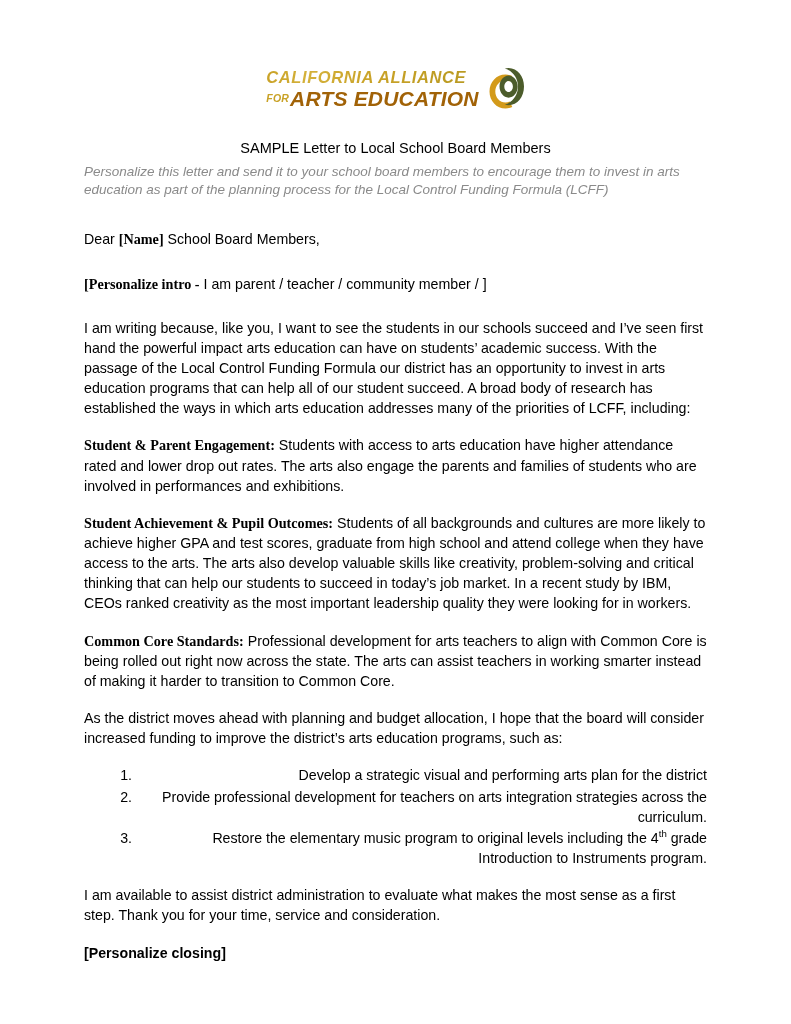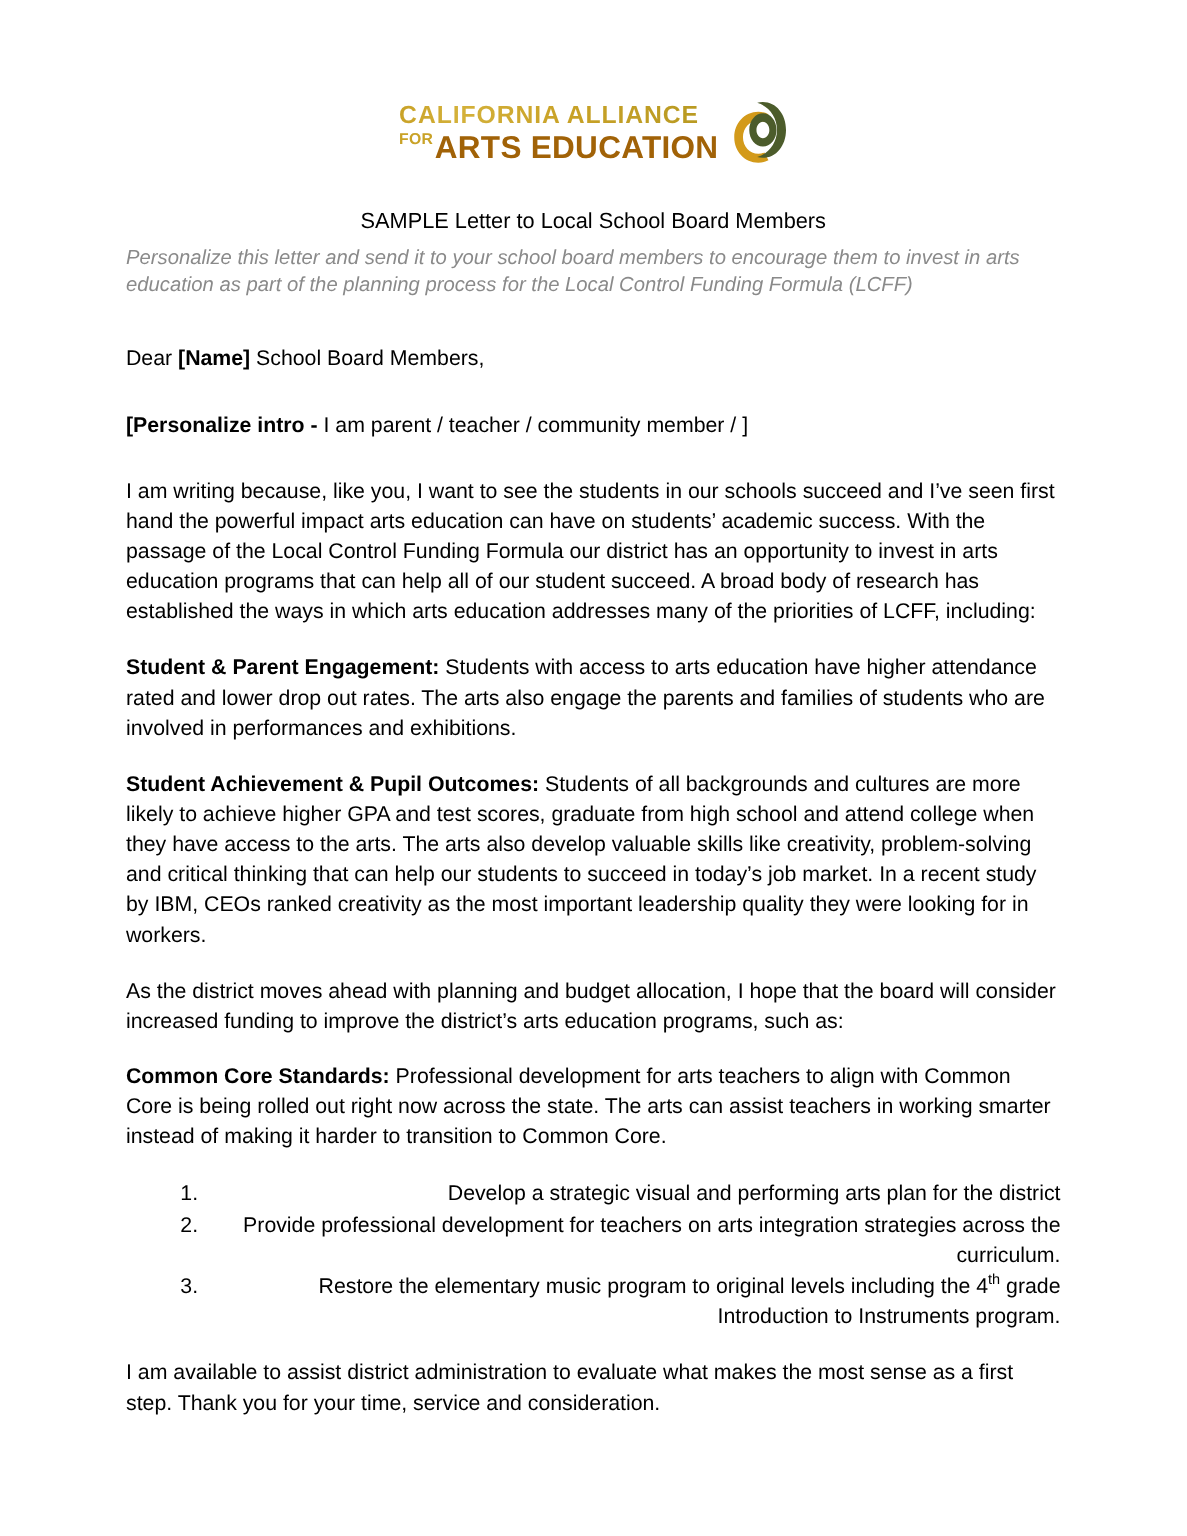--- a/index.html
+++ b/index.html
@@ -34,35 +34,36 @@
   .logo {
     display: flex;
     align-items: center;
     gap: 6px;
   }
   .logo-words {
     display: flex;
     flex-direction: column;
     align-items: flex-start;
     line-height: 1;
+    font-style: italic;
   }
   .logo-line1 {
     font-size: 16.5px;
     font-weight: bold;
     letter-spacing: 0.6px;
     background: linear-gradient(90deg, #c9a227 0%, #d4b13a 20%, #c9a227 55%, #b99a22 100%);
     -webkit-background-clip: text;
     background-clip: text;
     color: #c4a12c;
     -webkit-text-fill-color: transparent;
     white-space: nowrap;
   }
   .logo-line2 {
     display: flex;
-    align-items: flex-start;
+    align-items: center;
     margin-top: 2px;
     white-space: nowrap;
   }
   .logo-for {
     font-size: 10.5px;
     font-weight: bold;
     color: #c9a227;
     letter-spacing: 0.2px;
     margin-right: 1px;
   }
@@ -107,20 +108,21 @@
     margin: 0 0 17px 0;
   }
   .salutation {
     margin: 0 0 25px 0;
   }
   .intro-line {
     margin: 0 0 23px 0;
   }
   b, .bold {
     font-weight: bold;
+    font-family: Liberation Serif, serif;
   }
   sup {
     font-size: 0.68em;
     vertical-align: super;
     line-height: 0;
   }
 
   
   ol.action-list {
     margin: 0 0 17px 0;
@@ -180,27 +182,28 @@
     <p class="salutation"><span>Dear </span><b>[Name]</b><span> School Board Members,</span></p>
 
     <p class="intro-line"><b>[Personalize intro -</b><span> I am parent / teacher / community member / ]</span></p>
 
     <p class="para"><span>I am writing because, like you, I want to see the students in our schools succeed and I’ve seen first hand the powerful impact arts education can have on students’ academic success. With the passage of the Local Control Funding Formula our district has an opportunity to invest in arts education programs that can help all of our student succeed. A broad body of research has established the ways in which arts education addresses many of the priorities of LCFF, including:</span></p>
 
     <p class="para"><b>Student &amp; Parent Engagement:</b><span> Students with access to arts education have higher attendance rated and lower drop out rates. The arts also engage the parents and families of students who are involved in performances and exhibitions.</span></p>
 
     <p class="para"><b>Student Achievement &amp; Pupil Outcomes:</b><span> Students of all backgrounds and cultures are more likely to achieve higher GPA and test scores, graduate from high school and attend college when they have access to the arts. The arts also develop valuable skills like creativity, problem-solving and critical thinking that can help our students to succeed in today’s job market. In a recent study by IBM, CEOs ranked creativity as the most important leadership quality they were looking for in workers.</span></p>
 
+    <p class="para"><b>Common Core Standards:</b><span> Professional development for arts teachers to align with Common Core is being rolled out right now across the state. The arts can assist teachers in working smarter instead of making it harder to transition to Common Core.</span></p>
+
     <p class="para"><span>As the district moves ahead with planning and budget allocation, I hope that the board will consider increased funding to improve the district’s arts education programs, such as:</span></p>
-
-    <p class="para"><b>Common Core Standards:</b><span> Professional development for arts teachers to align with Common Core is being rolled out right now across the state. The arts can assist teachers in working smarter instead of making it harder to transition to Common Core.</span></p>
 
     <ol class="action-list">
       <li><span>Develop a strategic visual and performing arts plan for the district</span></li>
       <li><span>Provide professional development for teachers on arts integration strategies across the curriculum.</span></li>
       <li><span>Restore the elementary music program to original levels including the 4</span><sup>th</sup><span> grade Introduction to Instruments program.</span></li>
     </ol>
 
     <p class="para">I am available to assist district administration to evaluate what makes the most sense as a first step.  Thank you for your time, service and consideration.</p>
 
+    <p class="closing-bold">[Personalize closing]</p>
 
   </div>
 </div>
 
 </body></html>

